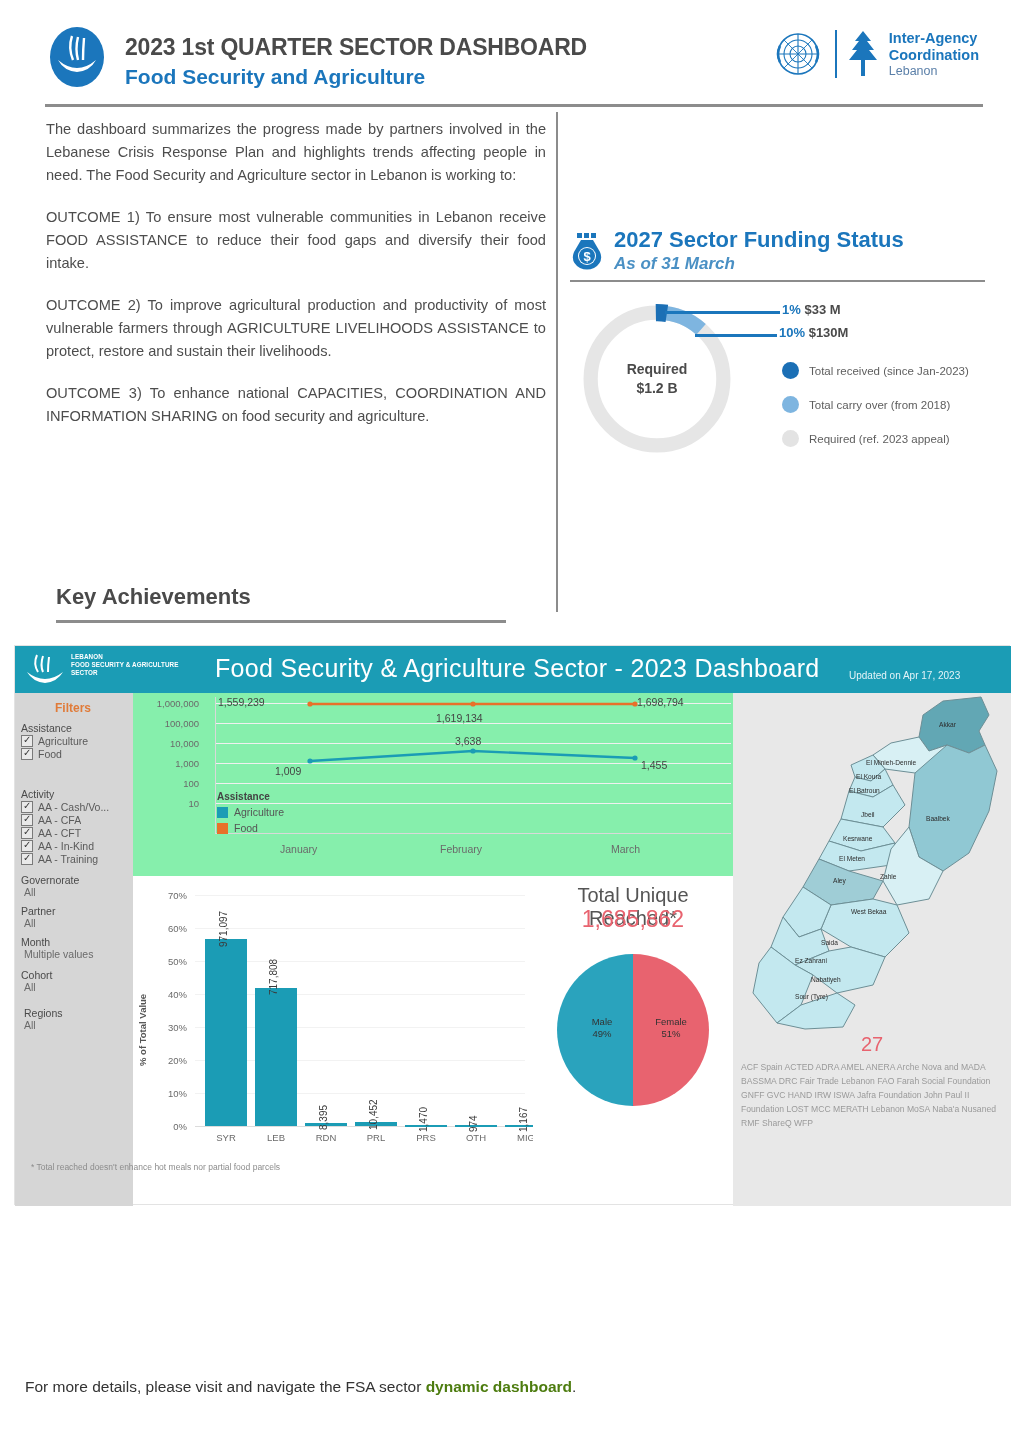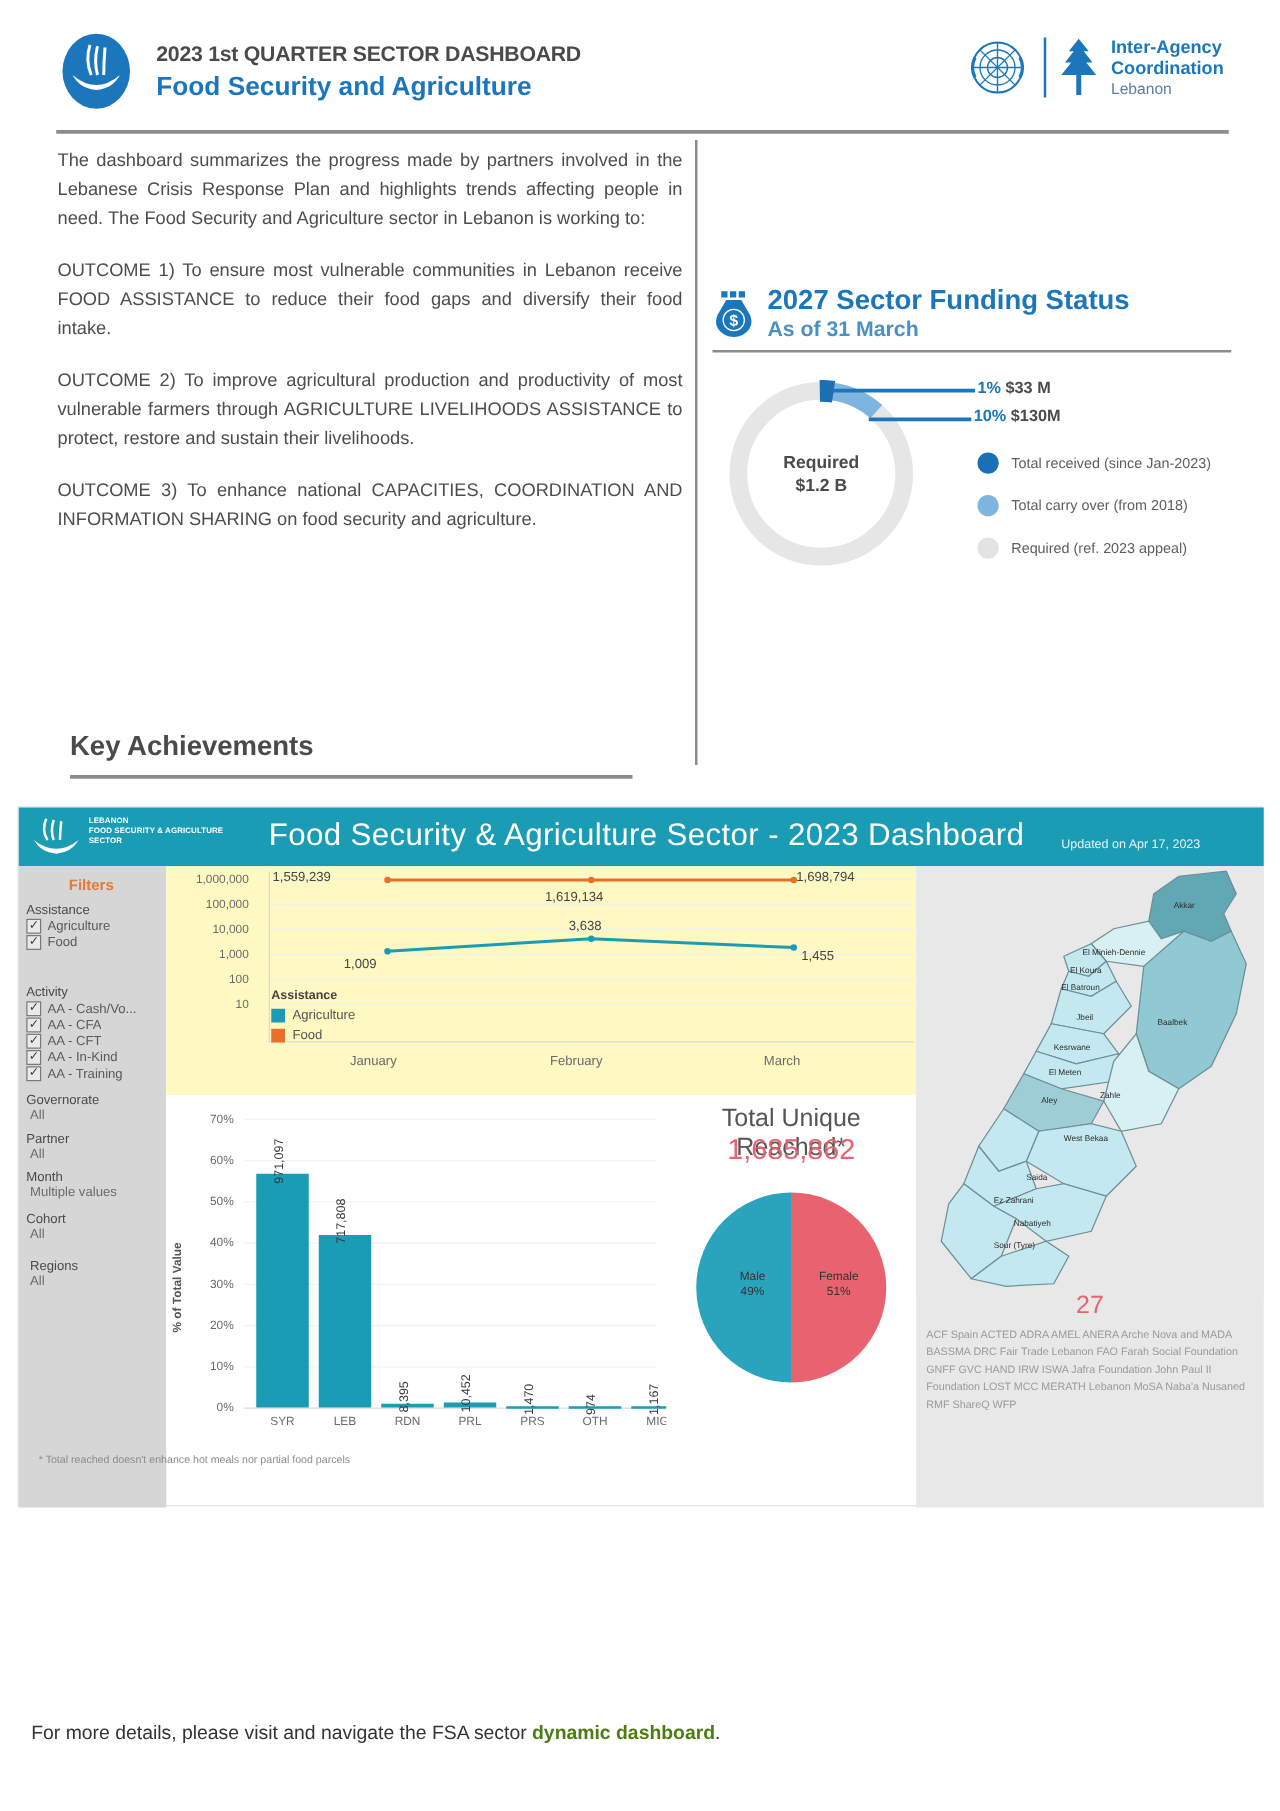--- a/index.html
+++ b/index.html
@@ -11,21 +11,21 @@
     color:#3b3b3b;
     position:relative;
     overflow:hidden;
   }
 
   
   .header { position:absolute; left:0; top:0; width:1024px; height:108px; }
   .hdr-logo { position:absolute; left:46px; top:26px; width:62px; height:62px; }
   .hdr-title { position:absolute; left:125px; top:34px; }
   .hdr-title .l1 {
-    font-size:17px; font-weight:bold; color:#4a4a4a; letter-spacing:-0.2px;
+    font-size:23px; font-weight:bold; color:#4a4a4a; letter-spacing:-0.2px;
     font-family:"Liberation Sans", sans-serif; white-space:nowrap;
   }
   .hdr-title .l2 {
     font-size:21px; font-weight:bold; color:#1b76bc; margin-top:4px;
     white-space:nowrap;
   }
   .hdr-right { position:absolute; right:45px; top:26px; display:flex; align-items:center; gap:9px; }
   .un-emblem { width:56px; height:56px; }
   .vline { width:2px; height:48px; background:#1b76bc; }
   .cedar { width:34px; height:52px; }
@@ -42,21 +42,21 @@
   .intro p { margin:0 0 19px 0; }
   .intro p:last-child { margin-bottom:0; }
 
   .v-divider { position:absolute; left:556px; top:112px; width:2px; height:500px; background:#8c8c8c; }
 
   
   .fund { position:absolute; left:570px; top:228px; width:415px; }
   .fund-head { display:flex; align-items:flex-start; gap:10px; }
   .bag-icon { width:34px; height:40px; flex:0 0 34px; margin-top:4px; }
   .fund-t1 { font-size:22px; font-weight:bold; color:#1b76bc; line-height:1.1; white-space:nowrap; }
-  .fund-t2 { font-size:17px; font-weight:bold; color:#4a90c4; margin-top:2px; }
+  .fund-t2 { font-size:17px; font-style:italic; font-weight:bold; color:#4a90c4; margin-top:2px; }
   .fund-rule { width:415px; height:2px; background:#8c8c8c; margin-top:6px; }
 
   .donut-wrap { position:relative; width:415px; height:175px; margin-top:10px; }
   .donut { position:absolute; left:8px; top:8px; width:158px; height:158px; }
   .donut-center {
     position:absolute; left:8px; top:8px; width:158px; height:158px;
     display:flex; flex-direction:column; align-items:center; justify-content:center;
     font-weight:bold; font-size:14px; color:#4a4a4a; line-height:1.35;
   }
   .cal-line { position:absolute; background:#1b76bc; height:2.5px; }
@@ -90,21 +90,21 @@
   .filters { position:absolute; left:0; top:47px; width:118px; height:513px; background:#d6d6d6; padding:8px 0 0 6px; }
   .filters-title { color:#e07b39; font-weight:bold; font-size:12px; text-align:center; width:104px; }
   .flt-h { font-size:10.5px; color:#4a4a4a; margin-top:7px; }
   .flt-v { font-size:10.5px; color:#6a6a6a; padding-left:3px; }
   .chk-row { display:flex; align-items:center; gap:5px; margin-top:1px; }
   .chk { width:12px; height:12px; border:1px solid #7a7a7a; background:#e9e9e9; position:relative; flex:0 0 12px; }
   .chk:after { content:"✓"; position:absolute; left:1px; top:-2px; font-size:10px; color:#3a3a3a; }
   .chk-lbl { font-size:10.5px; color:#5a5a5a; white-space:nowrap; overflow:hidden; }
 
   
-  .linechart { position:absolute; left:118px; top:47px; width:600px; height:183px; background:#fef9c3; }
+  .linechart { position:absolute; left:118px; top:47px; width:600px; height:183px; background:#86efac; }
   .ytick { position:absolute; font-size:9.5px; color:#6a6a6a; text-align:right; width:62px; }
   .gridline { position:absolute; left:82px; width:516px; height:1px; background:#f0f0f0; }
   .axisline { position:absolute; background:#d9d9d9; }
   .pt-lbl { position:absolute; font-size:10.5px; color:#444; font-weight:normal; white-space:nowrap; }
   .xcat { position:absolute; font-size:10.5px; color:#6a6a6a; }
   .lc-legend-t { position:absolute; left:84px; top:98px; font-size:10px; font-weight:bold; color:#444; }
   .lc-legend-row { position:absolute; left:84px; display:flex; align-items:center; gap:6px; }
   .sw { width:11px; height:11px; flex:0 0 11px; }
   .sw-l { font-size:10.5px; color:#555; }
 

